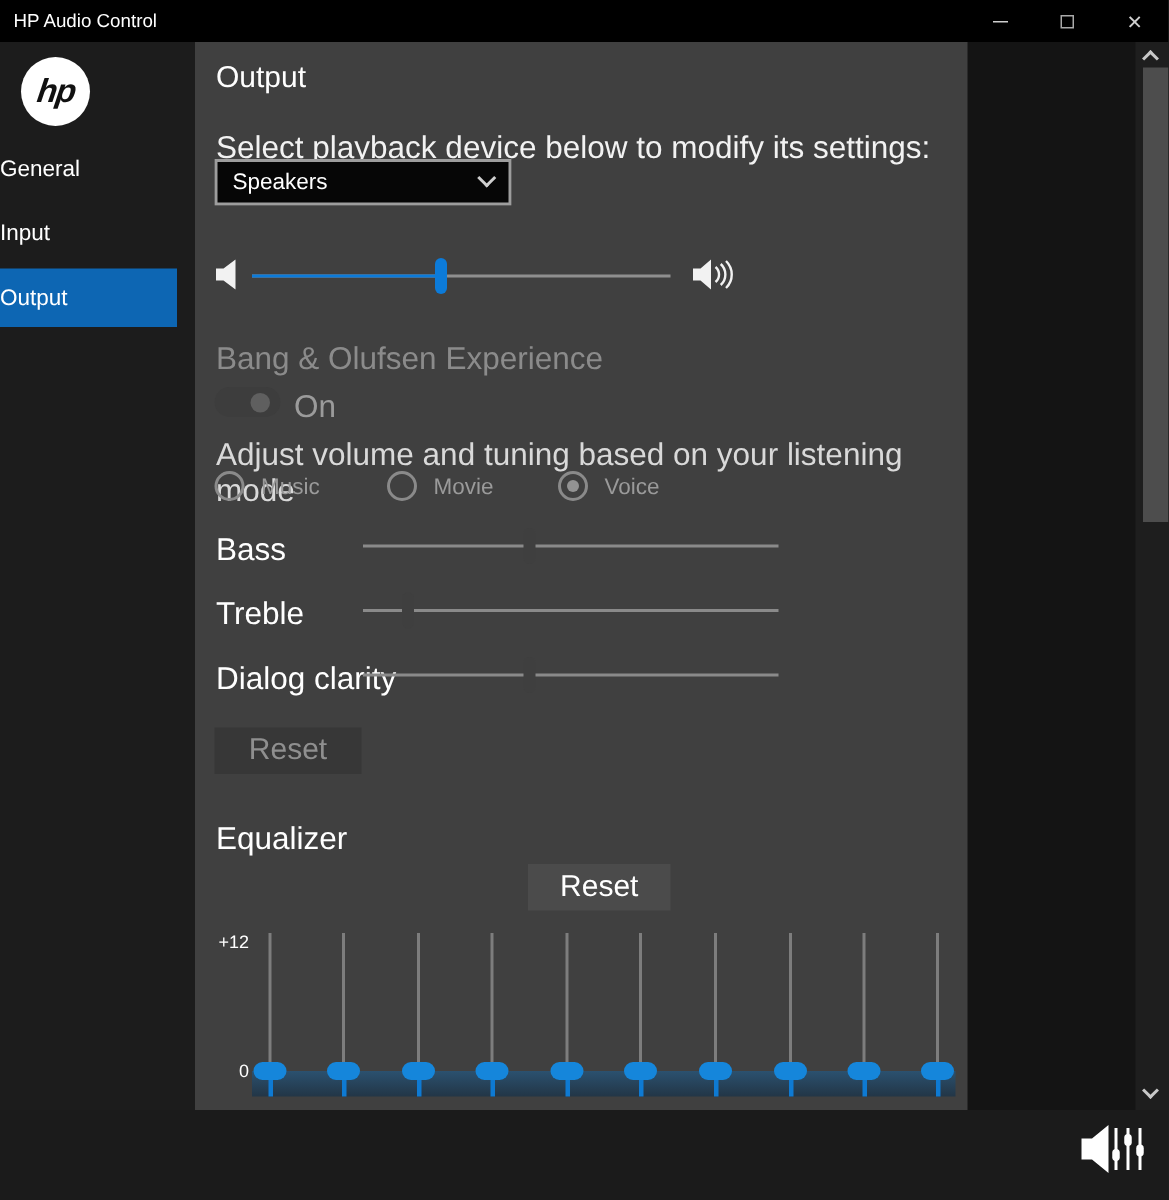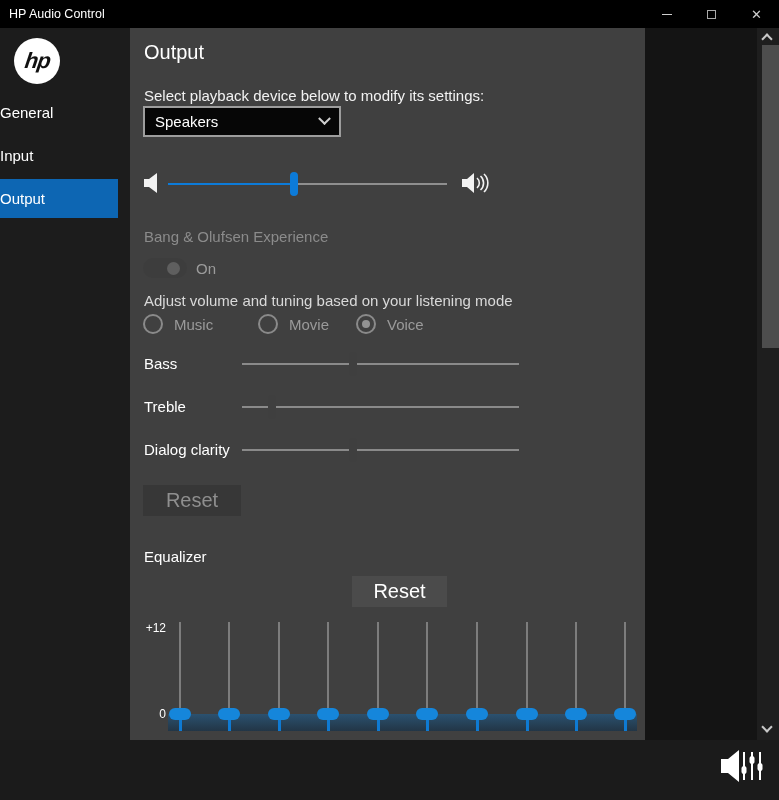--- a/index.html
+++ b/index.html
@@ -21,21 +21,21 @@
   .hp-logo { position:absolute; left:14px; top:10px; width:46px; height:46px; border-radius:50%;
     background:#fff; display:flex; align-items:center; justify-content:center; }
   .hp-logo span { font-style:italic; font-weight:bold; font-size:22px; color:#111; letter-spacing:-1px; transform:skewX(-8deg); }
   .nav-item { position:absolute; left:0; width:118px; height:39px; line-height:39px; 
     font-size:15px; color:#fff; cursor:pointer; }
   .nav-item.i0 { top:65px; } .nav-item.i1 { top:108px; } .nav-item.i2 { top:151px; }
   .nav-item.selected { background:var(--sidebar-sel, #0d66b3); }
 
   
   .heading { position:absolute; left:144px; top:41px; font-size:20px; color:#fff; }
-  .lbl { font-size:15px; color:#f2f2f2; position:absolute; }
+  .lbl { font-size:21px; color:#f2f2f2; position:absolute; }
   #device-label { left:144px; top:87px; }
 
   .combobox { position:absolute; width:198px; height:31px; background:#060606; border:2px solid #9d9d9d;
     display:flex; align-items:center; padding:0 10px; font-size:15px; color:#fff; cursor:pointer; }
   #device-combo { left:143px; top:106px; }
   #eq-combo { left:143px; top:576px; }
   .chev { margin-left:auto; width:9px; height:9px; border-right:2px solid #cfcfcf; border-bottom:2px solid #cfcfcf;
     transform:rotate(45deg) translate(-2px,-2px); }
 
   
@@ -48,21 +48,21 @@
   #vol-thumb { background:var(--accent,#0c7bd9); }
 
   
   #bo-label { left:144px; top:228px; color:#8b8b8b; }
   .toggle { position:absolute; left:143px; top:258px; width:44px; height:20px; border-radius:10px; background:#3d3d3d; cursor:default; }
   .toggle .knob { position:absolute; left:24px; top:3.5px; width:13px; height:13px; border-radius:50%; background:#5f5f5f; }
   #toggle-label { left:196px; top:260px; color:#9b9b9b; }
 
   #listen-label { left:144px; top:292px; color:#d9d9d9; }
   .radio { position:absolute; top:314px; display:flex; align-items:center; gap:11px; cursor:default; }
-  .radio.r0 { left:143px; } .radio.r1 { left:258px; } .radio.r2 { left:356px; }
+  .radio.r0 { left:143px; } .radio.r1 { left:258px; } .radio.r2 { left:372px; }
   .radio .circ { width:20px; height:20px; border-radius:50%; border:2px solid #8a8a8a; position:relative; }
   .radio.sel .circ::after { content:""; position:absolute; left:4px; top:4px; width:8px; height:8px; border-radius:50%; background:#939393; }
   .radio .rlbl { font-size:15px; color:#9a9a9a; }
 
   
   .tune-lbl { left:144px; color:#fff; }
   .tune-lbl.t0 { top:355px; } .tune-lbl.t1 { top:398px; } .tune-lbl.t2 { top:441px; }
   .tune-track { left:242px; width:277px; background:#8a8a8a; cursor:pointer; }
   .tune-track.t0 { top:363px; } .tune-track.t1 { top:406px; } .tune-track.t2 { top:449px; }
   .tune-thumb { background:#3f3f3f; }

